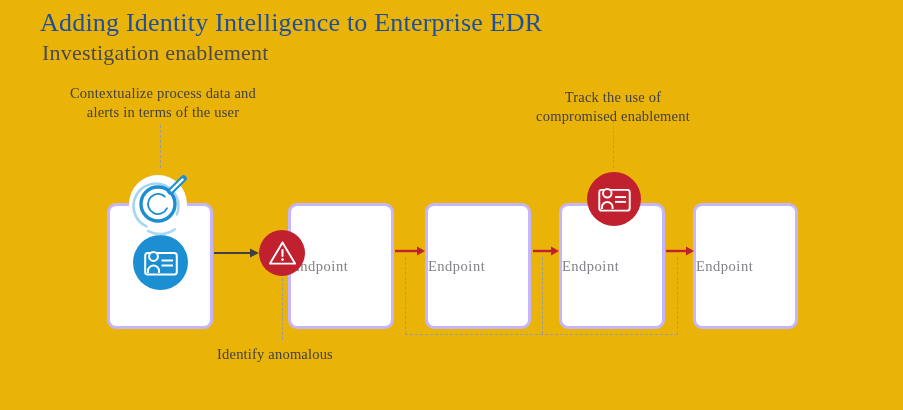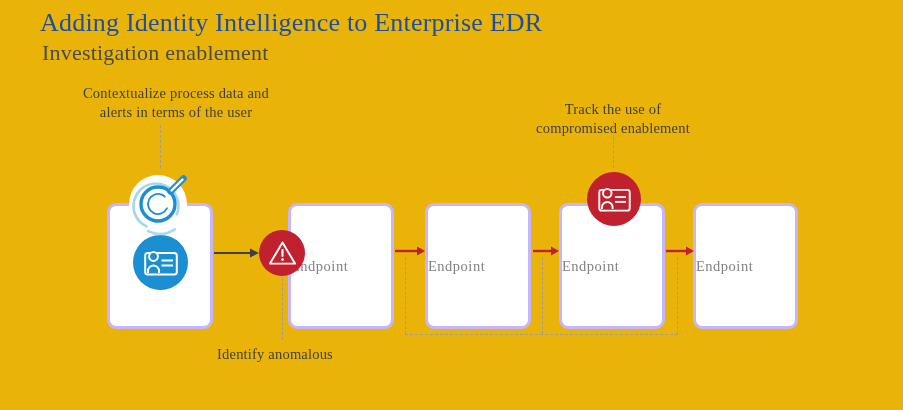--- a/index.html
+++ b/index.html
@@ -37,25 +37,25 @@
   .magnifier{position:absolute;left:127px;top:167px;z-index:4;}
 </style>
 </head>
 <body>
 
 <div class="stage">
 
   <div class="title">Adding Identity Intelligence to Enterprise EDR</div>
   <div class="subtitle">Investigation enablement</div>
 
-  <div class="ann" style="left:51px;top:84px;width:250px;">
+  <div class="ann" style="left:38px;top:84px;width:250px;">
     <span>Contextualize process data and</span><br>
     <span>alerts in terms of the user</span>
   </div>
-  <div class="ann" style="left:498px;top:100px;width:230px;">
+  <div class="ann" style="left:498px;top:88px;width:230px;">
     <span>Track the use of</span><br>
     <span>compromised enablement</span>
   </div>
 
   <div class="ann" style="left:160px;top:345px;width:230px;">
     <span>Identify anomalous</span><br>
   </div>
 
   <div class="vdash" style="left:160px;top:125px;height:43px;"></div>
   <div class="vdash" style="left:613px;top:121px;height:47px;"></div>

